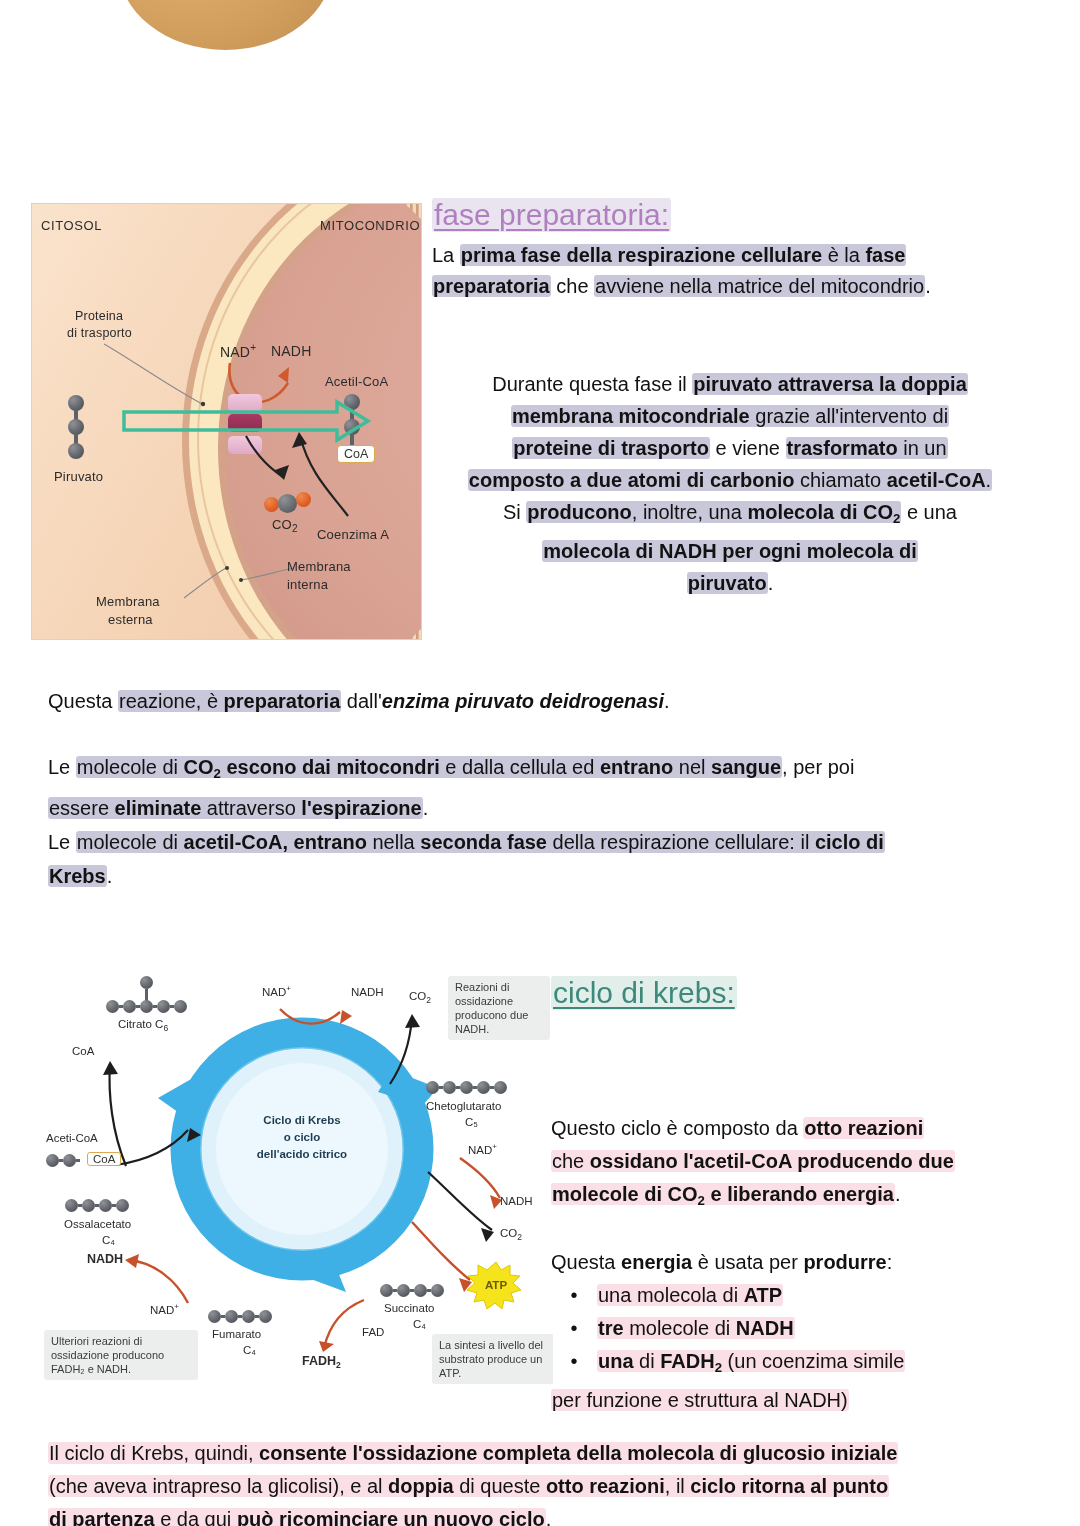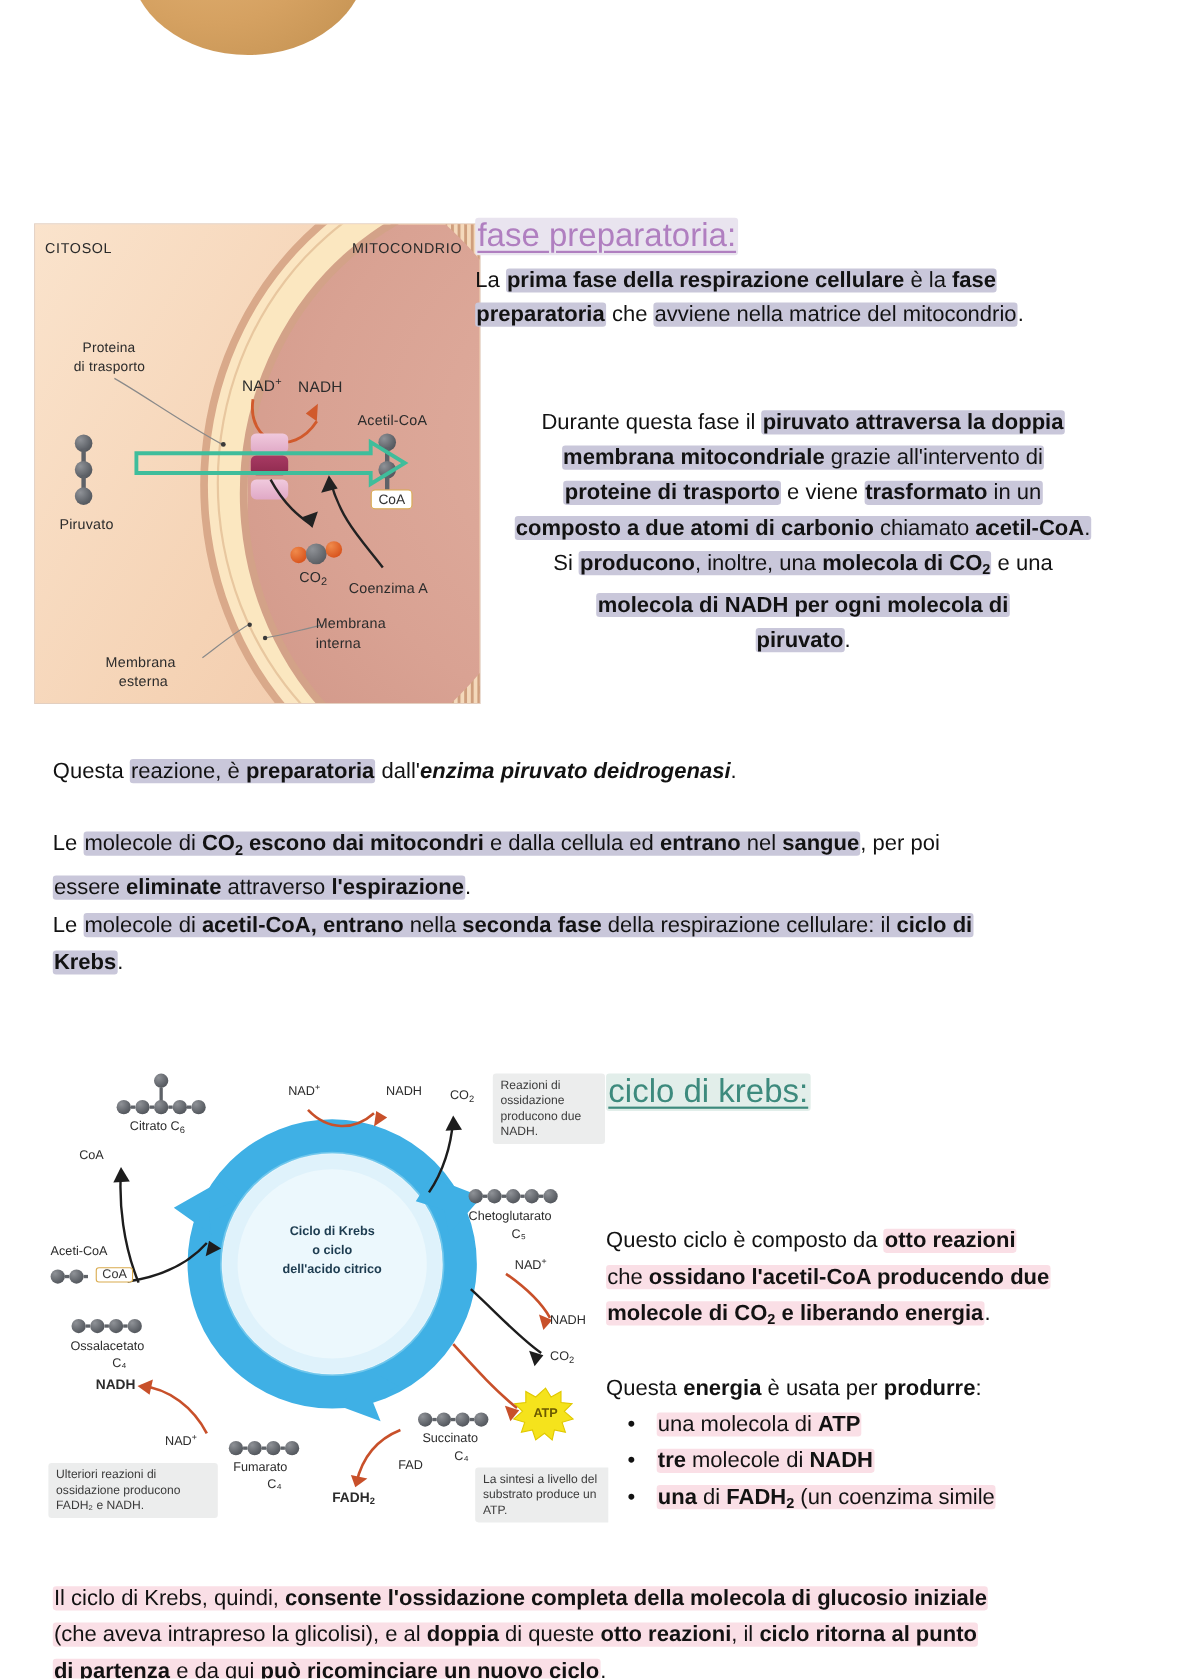--- a/index.html
+++ b/index.html
@@ -33,21 +33,21 @@
   
   .h-prep{position:absolute;left:432px;top:198px;font-size:30px;color:#b07fc0;
      text-decoration:underline;text-decoration-thickness:2px;text-underline-offset:4px;
      background:#e9e4ef;border-radius:3px;padding:0 2px;}
   .p-prep1{position:absolute;left:432px;top:240px;width:600px;font-size:20px;line-height:31px;}
   .p-prep2{position:absolute;left:430px;top:368px;width:600px;font-size:20px;line-height:32px;text-align:center;}
 
   
   .mito{position:absolute;left:31px;top:203px;width:389px;height:435px;overflow:hidden;
      background:linear-gradient(105deg,#f7ddc4 0%,#f3cfb0 28%,#f1c3a4 46%,#e8b3a2 62%,#dca394 100%);
-     border:1px solid #e3cfc0;padding-left:15px;}
+     border:1px solid #e3cfc0;}
   .mito .cyto{position:absolute;inset:0;background:linear-gradient(120deg,#fae3cc 0%,#f5d3b5 55%,#f0c6a8 100%);}
   .mito .outer-mb{position:absolute;left:150px;top:-70px;width:560px;height:600px;border-radius:50%;
      border:7px solid #d9a98a;background:#fbe6c2;}
   .mito .inter-space{position:absolute;left:165px;top:-56px;width:540px;height:578px;border-radius:50%;
      background:#fbe7c0;border:2px solid #e8c79f;}
   .mito .inner-mb{position:absolute;left:186px;top:-40px;width:520px;height:555px;border-radius:50%;
      border:7px solid #d3a288;background:radial-gradient(ellipse at 80% 40%,#e2b1a2 0%,#d9a293 60%,#cf9485 100%);}
   .mito .lbl{position:absolute;font-size:12.5px;color:#2b2b2b;letter-spacing:.2px;}
   .mito .lbl.cap{font-size:13px;letter-spacing:.6px;}
   .mito .dot2{width:16px;height:16px;border-radius:50%;
@@ -396,20 +396,21 @@
       </li>
       <li>
         <span class="bul">•</span>
         <span class="txt"><span class="hlp"><b>tre</b> molecole di <b>NADH</b></span></span>
       </li>
       <li>
         <span class="bul">•</span>
         <span class="txt"><span class="hlp"><b>una</b> di <b>FADH<sub>2</sub></b> (un coenzima simile</span></span>
       </li>
     </ul>
+    <div><span class="hlp">per funzione e struttura al NADH)</span></div>
   </div>
 
   <div class="p-k4">
     <span class="hlp">Il ciclo di Krebs, quindi, <b>consente l'ossidazione completa della molecola di glucosio iniziale</b></span><br>
     <span class="hlp">(che aveva intrapreso la glicolisi), e al <b>doppia</b> di queste <b>otto reazioni</b>, il <b>ciclo ritorna al punto</b></span><br>
     <span class="hlp"><b>di partenza</b> e da qui <b>può ricominciare un nuovo ciclo</b></span>.
   </div>
 
 </div>
 

